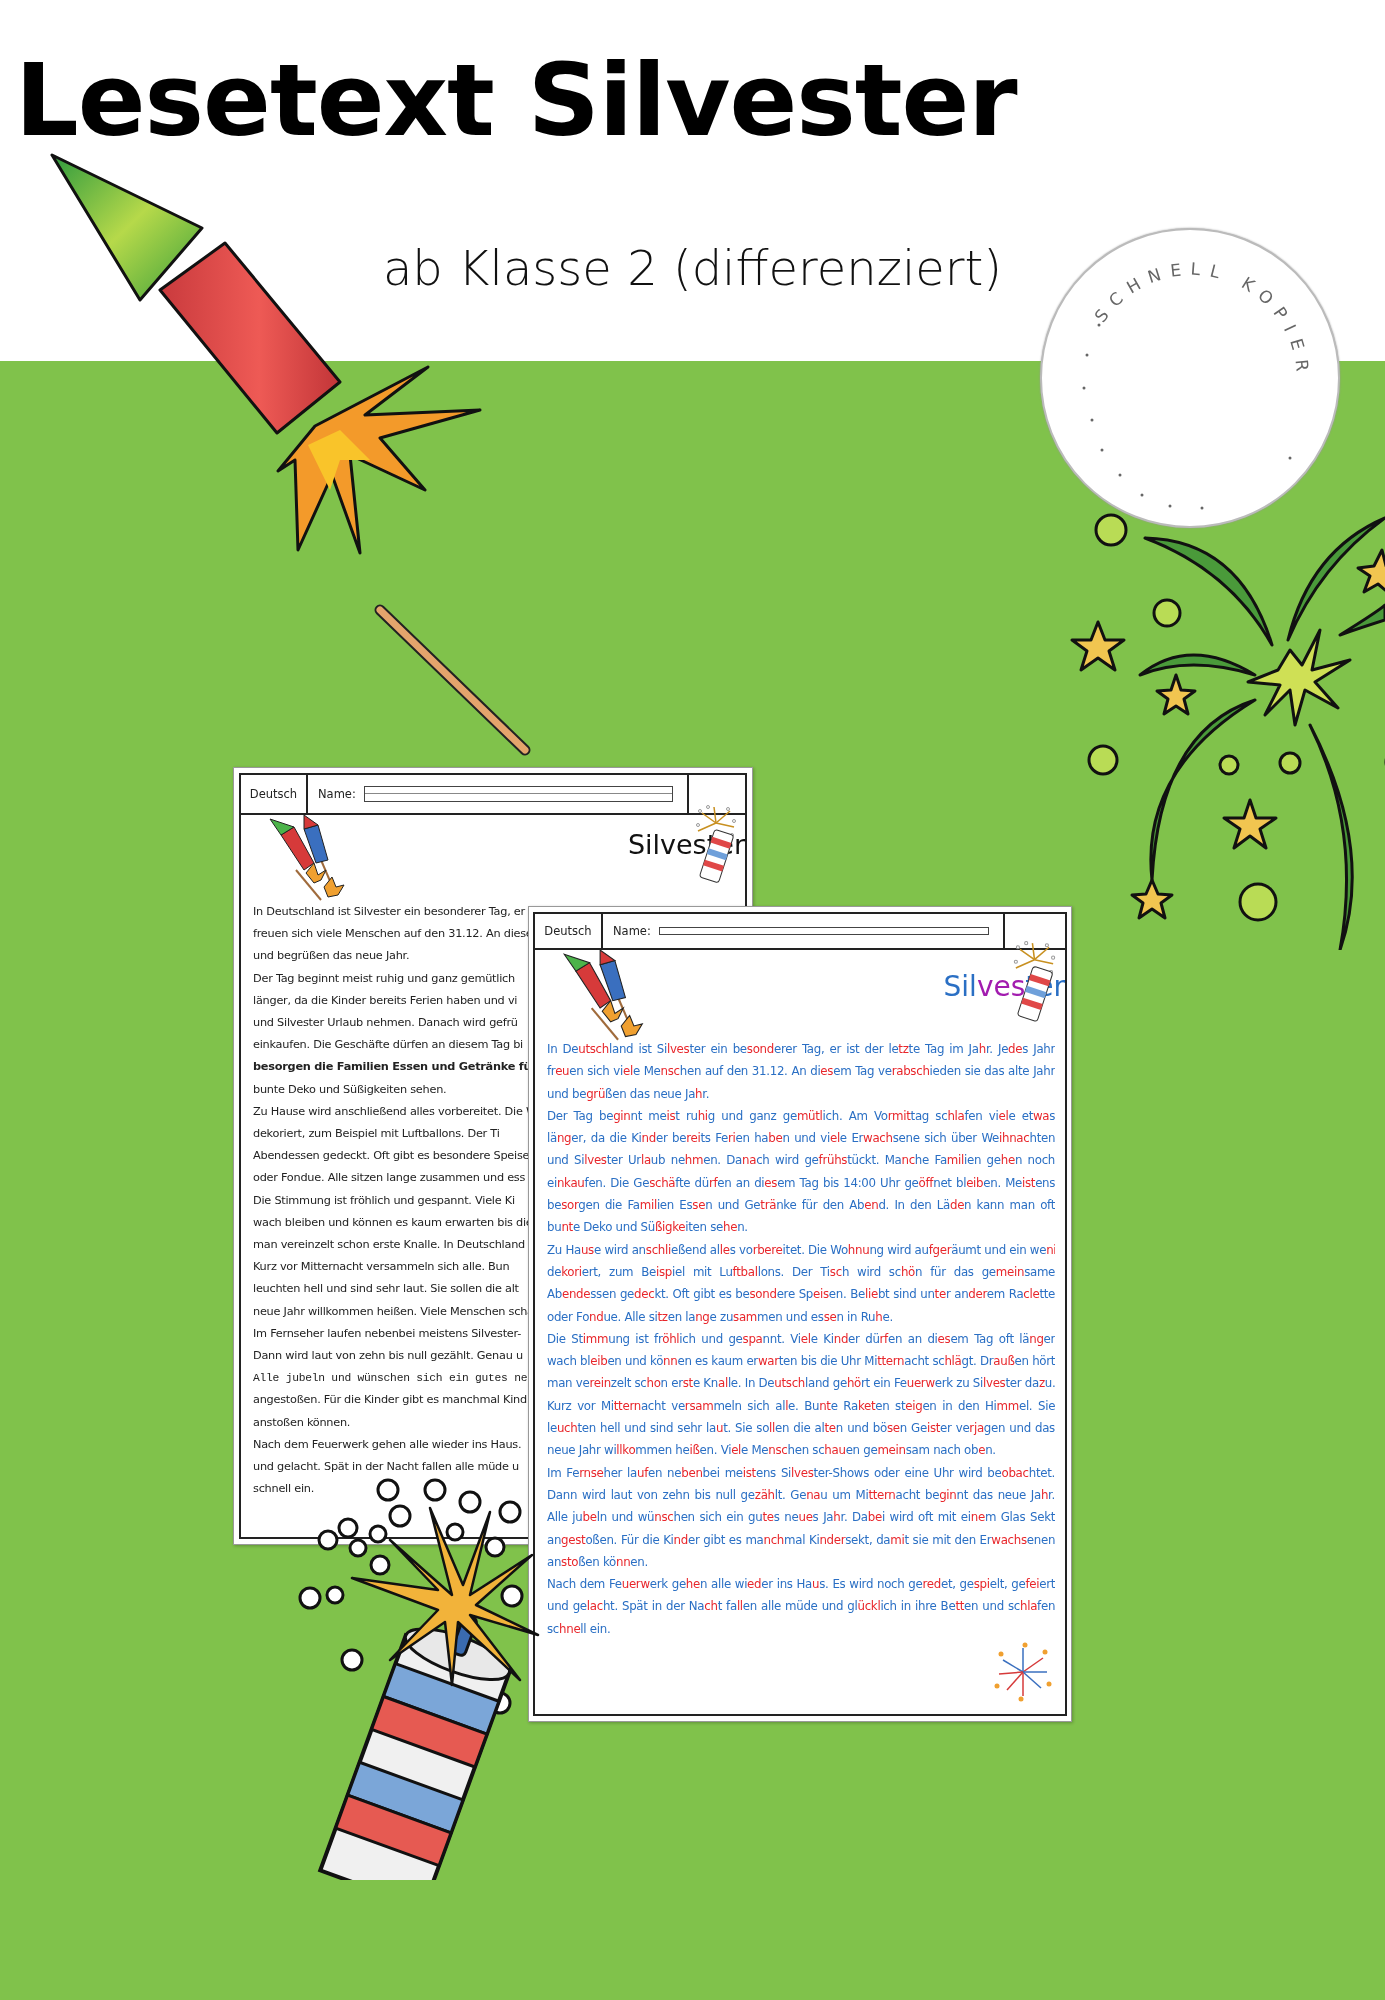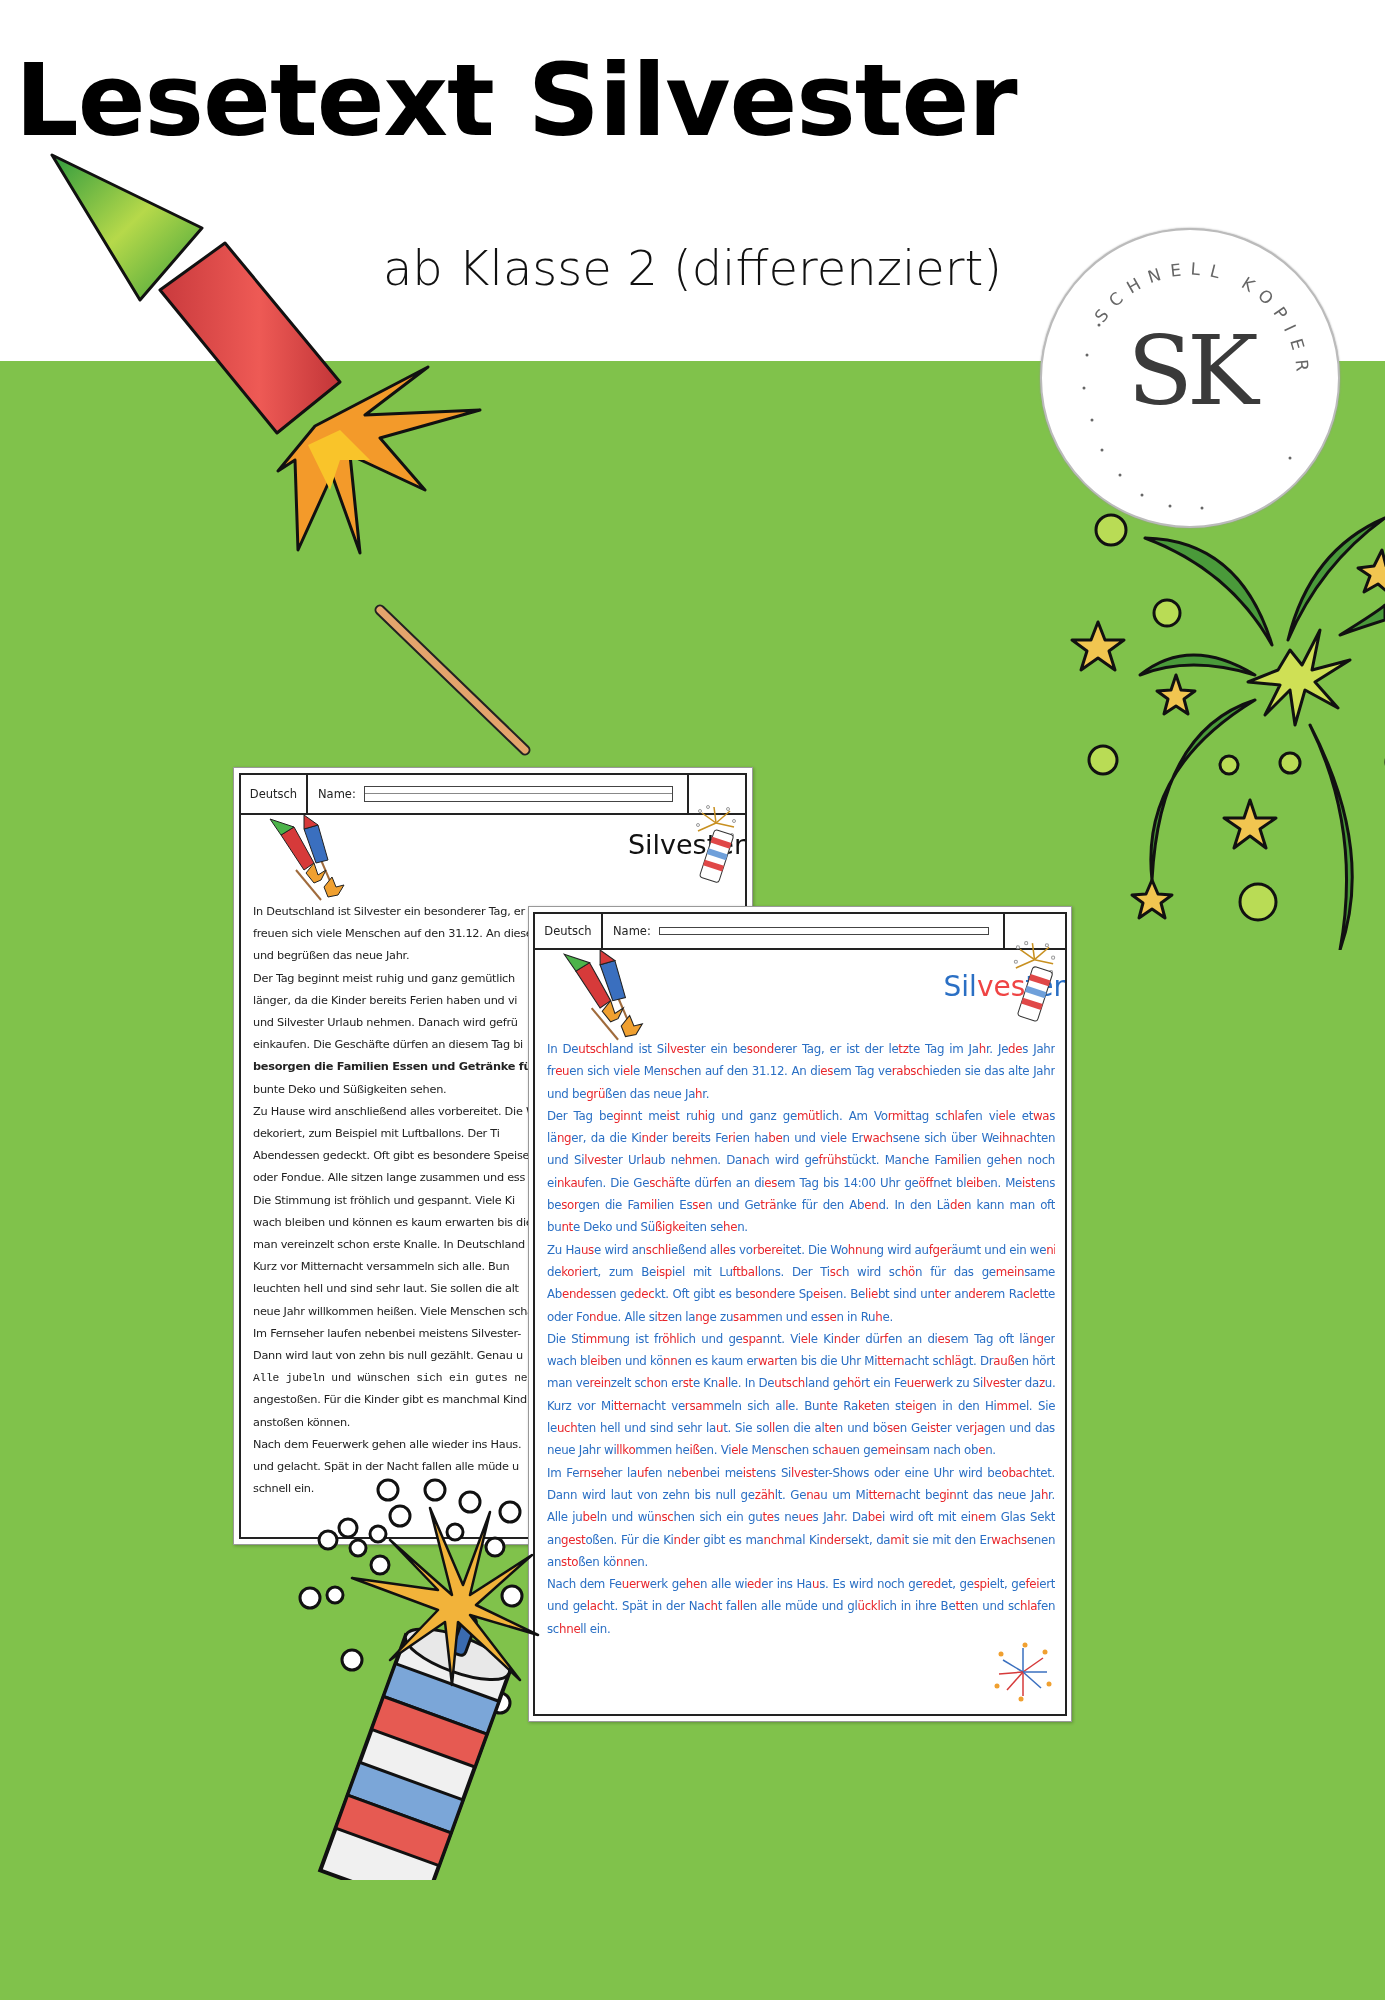--- a/index.html
+++ b/index.html
@@ -75,21 +75,20 @@
         <circle cx="78" cy="245" r="1.5"></circle>
       <circle cx="100" cy="265" r="1.5"></circle>
         <circle cx="128" cy="276" r="1.5"></circle>
         <circle cx="160" cy="278" r="1.5"></circle>
       <circle cx="248" cy="228" r="1.5"></circle>
         <circle cx="42" cy="158" r="1.5"></circle>
         <circle cx="45" cy="125" r="1.5"></circle>
         <circle cx="57" cy="95" r="1.5"></circle>
     </g>
   </svg>
-  <div class="logo-sk">SK</div>
 </div>
 
 <svg class="deco" style="left:1040px;top:470px" width="345" height="480" viewBox="0 0 345 480">
   <g fill="#4a9a3a" stroke="#111" stroke-width="3" stroke-linejoin="round">
     <path d="M105,68 Q200,70 232,175 Q190,100 105,68 Z"></path>
     <path d="M345,48 Q270,80 248,170 Q280,95 345,48 Z"></path>
     <path d="M100,205 Q150,165 215,205 Q150,185 100,205 Z"></path>
     <path d="M215,230 Q120,260 112,410 Q100,300 215,230 Z"></path>
     <path d="M270,255 Q335,380 300,480 Q322,360 270,255 Z"></path>
     <path d="M300,165 Q340,140 345,135 L345,150 Q320,158 300,165 Z"></path>
@@ -204,21 +203,21 @@
     <svg style="position:absolute;left:25px;top:36px" width="95" height="95" viewBox="0 0 90 90">
       <line x1="30" y1="55" x2="55" y2="85" stroke="#a06b3c" stroke-width="2"></line>
       <line x1="55" y1="45" x2="70" y2="80" stroke="#a06b3c" stroke-width="2"></line>
       <polygon points="15,20 28,12 48,48 38,55" fill="#d63a3a" stroke="#222" stroke-width="1"></polygon>
       <polygon points="4,4 28,12 15,20" fill="#4cb34a" stroke="#222" stroke-width="1"></polygon>
       <polygon points="38,14 52,10 62,45 50,48" fill="#3a6fbf" stroke="#222" stroke-width="1"></polygon>
       <polygon points="38,0 52,10 38,14" fill="#d63a3a" stroke="#222" stroke-width="1"></polygon>
       <polygon points="40,58 48,48 52,60 60,55 55,65 48,68" fill="#f0a030" stroke="#222" stroke-width="1"></polygon>
       <polygon points="58,72 66,62 70,72 78,70 72,80 62,82" fill="#f0a030" stroke="#222" stroke-width="1"></polygon>
     </svg>
-    <div class="sheet-title" style="top:56px;font-size:28px;" id="front-title"><span style="color: rgb(42, 111, 196);">Sil</span><span style="color: #ef4444;">ves</span><span style="color: rgb(42, 111, 196);">ter</span></div>
+    <div class="sheet-title" style="top:56px;font-size:28px;" id="front-title"><span style="color: rgb(42, 111, 196);">Sil</span><span style="color: #a21caf;">ves</span><span style="color: rgb(42, 111, 196);">ter</span></div>
     <svg style="position:absolute;right:6px;top:25px" width="48" height="88" viewBox="0 0 45 85">
       <g stroke="#999" fill="none">
           <circle cx="6" cy="8" r="1.5"></circle>
           <circle cx="14" cy="4" r="1.5"></circle>
           <circle cx="34" cy="6" r="1.5"></circle>
           <circle cx="40" cy="18" r="1.5"></circle>
           <circle cx="4" cy="22" r="1.5"></circle>
           <circle cx="38" cy="32" r="1.5"></circle>
         </g>
       <g stroke="#c89020" stroke-width="1.5">

